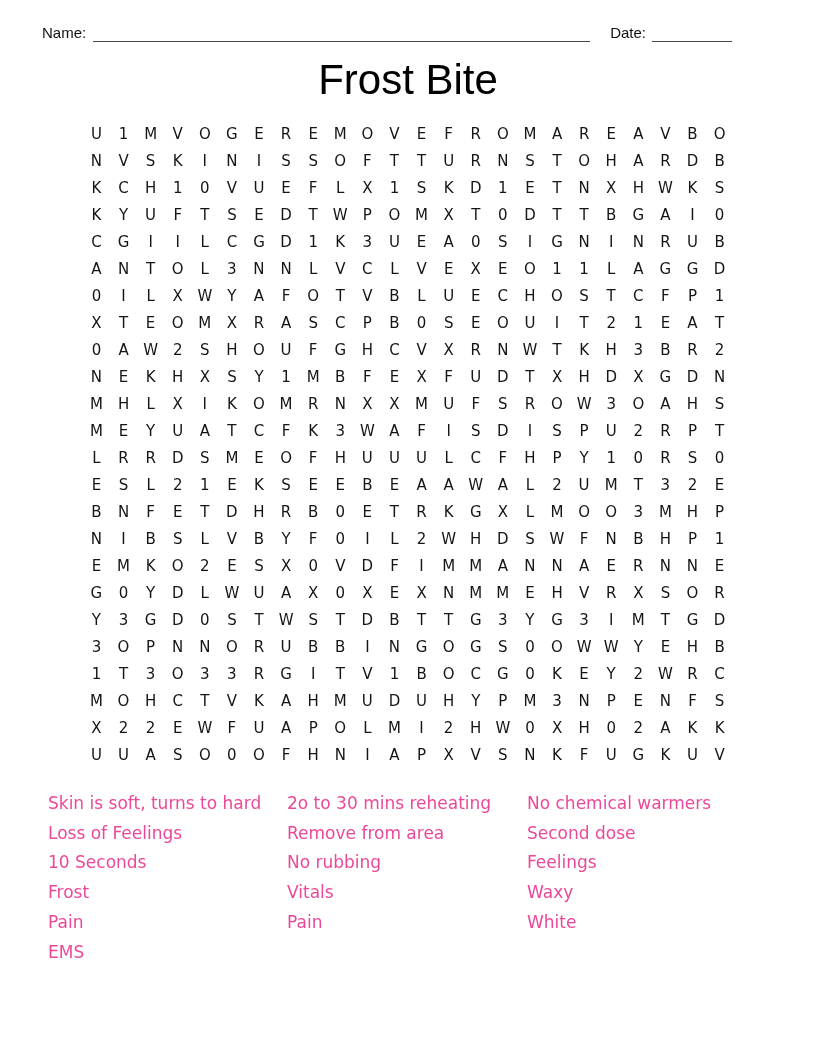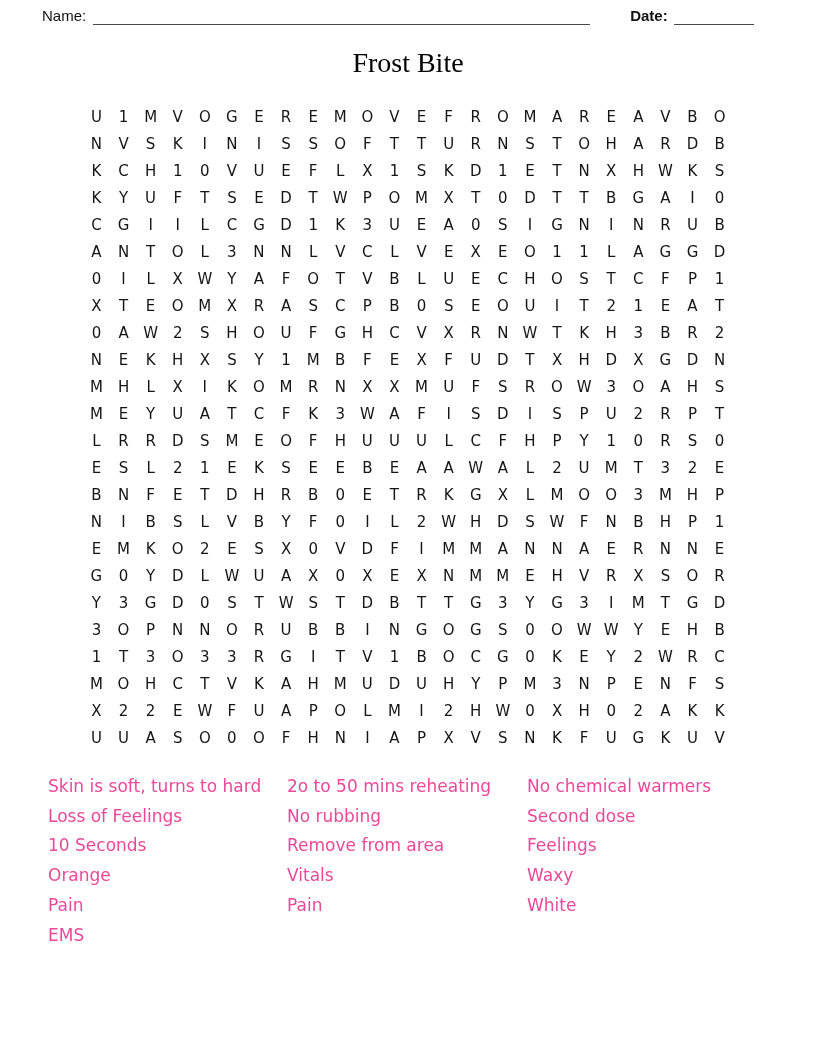--- a/index.html
+++ b/index.html
@@ -18,39 +18,39 @@
     background: #ffffff;
   }
 
   
   .header {
     display: flex;
     align-items: flex-end;
     padding: 6px 50px 0 42px;
     font-size: 15px;
     color: #111;
-    height: 25px;
+    height: 42px;
   }
   .hdr-label { white-space: nowrap; line-height: 18px; }
   .blank-line {
     display: inline-block;
     border-bottom: 1.5px solid #4a4a4a;
     height: 16px;
   }
   .name-line { width: 497px; margin-left: 7px; }
-  .date-label { margin-left: 40px; font-weight: bold; }
+  .date-label { margin-left: 20px; }
   .date-line { width: 80px; margin-left: 6px; }
 
   
   .title {
     margin-top: 12px;
     text-align: center;
-    font-family: Liberation Serif, serif;
+    font-family: Liberation Sans, sans-serif;
     font-weight: 500;
-    font-size: 28px;
+    font-size: 42px;
     line-height: 52px;
     color: #000;
     letter-spacing: 0px;
   }
 
   
   .grid {
     display: grid;
     grid-template-columns: repeat(24, 27.1px);
     grid-auto-rows: 27px;
@@ -676,28 +676,28 @@
       <div class="cell">K</div>
       <div class="cell">U</div>
       <div class="cell">V</div>
     </div>
 
   <div class="words" id="word-list">
       <div class="word-col">
         <div class="word-item">Skin is soft, turns to hard</div>
         <div class="word-item">Loss of Feelings</div>
         <div class="word-item">10 Seconds</div>
-        <div class="word-item">Orange</div>
+        <div class="word-item">Frost</div>
         <div class="word-item">Pain</div>
         <div class="word-item">EMS</div>
       </div>
       <div class="word-col">
-        <div class="word-item">2o to 50 mins reheating</div>
+        <div class="word-item">2o to 30 mins reheating</div>
+        <div class="word-item">Remove from area</div>
         <div class="word-item">No rubbing</div>
-        <div class="word-item">Remove from area</div>
         <div class="word-item">Vitals</div>
         <div class="word-item">Pain</div>
       </div>
       <div class="word-col">
         <div class="word-item">No chemical warmers</div>
         <div class="word-item">Second dose</div>
         <div class="word-item">Feelings</div>
         <div class="word-item">Waxy</div>
         <div class="word-item">White</div>
       </div>

